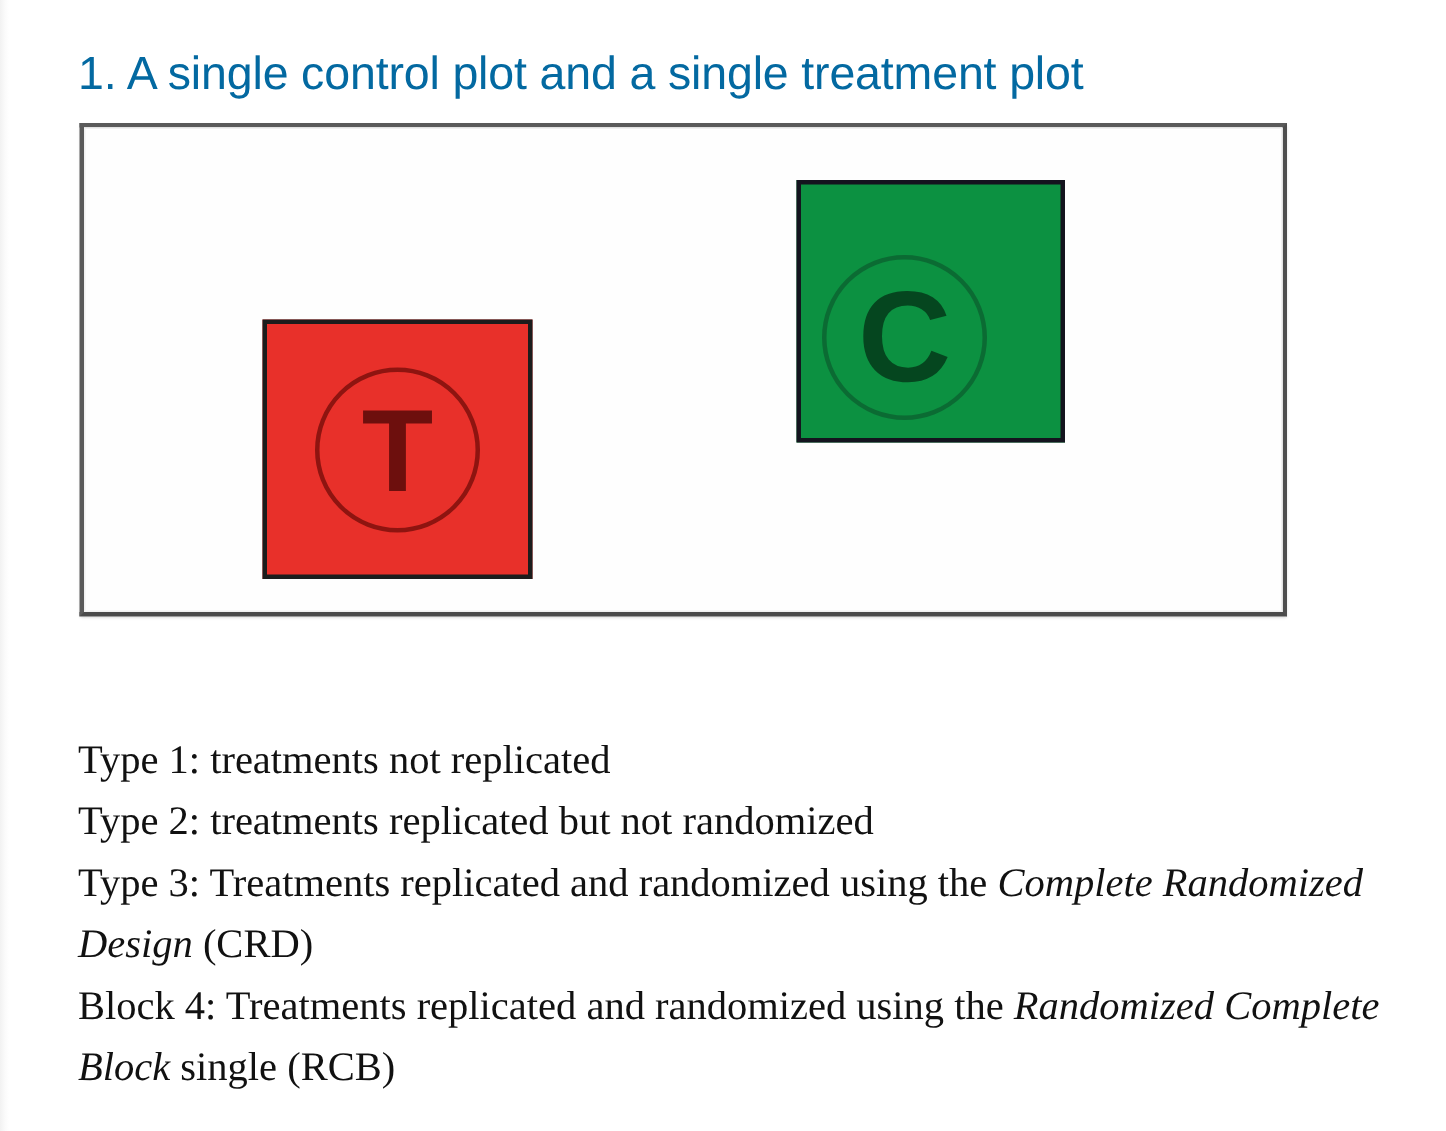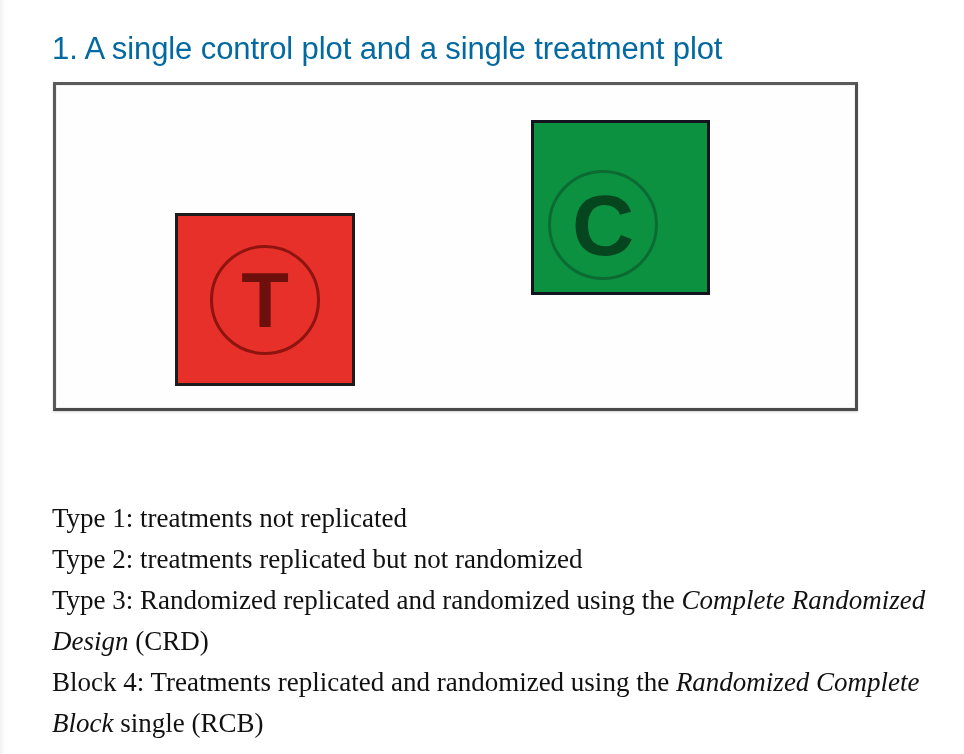--- a/index.html
+++ b/index.html
@@ -110,21 +110,21 @@
     bottom: 12px;
     border: 3px solid #0b6b33;
     color: #05461f;
     font-size: 86px;
   }
 
   
   .desc-block {
     position: absolute;
     left: 52px;
-    top: 498px;
+    top: 486px;
     width: 880px;
     font-family: "Liberation Serif", serif;
     font-size: 27px;
     line-height: 41px;
     color: #111111;
   }
   .desc-line {
     white-space: normal;
   }
   .desc-line em {
@@ -146,15 +146,15 @@
   </div>
 
   <div class="plot plot-control" style="background: rgb(12, 145, 65); border-color: rgb(20, 20, 30);">
     <div class="plot-mark mark-c" style="color: rgb(5, 70, 31);">C</div>
   </div>
 </div>
 
 <div class="desc-block">
   <div class="desc-line"><span>Type 1: treatments not replicated</span></div>
   <div class="desc-line"><span>Type 2: treatments replicated but not randomized</span></div>
-  <div class="desc-line"><span>Type 3: Randomized replicated and randomized using the </span><em>Complete Randomized Design</em><span> (CRD)</span></div>
+  <div class="desc-line"><span>Type 3: Treatments replicated and randomized using the </span><em>Complete Randomized Design</em><span> (CRD)</span></div>
   <div class="desc-line"><span>Block 4: Treatments replicated and randomized using the </span><em>Randomized Complete Block</em><span> single (RCB)</span></div>
 </div>
 
 </body></html>

